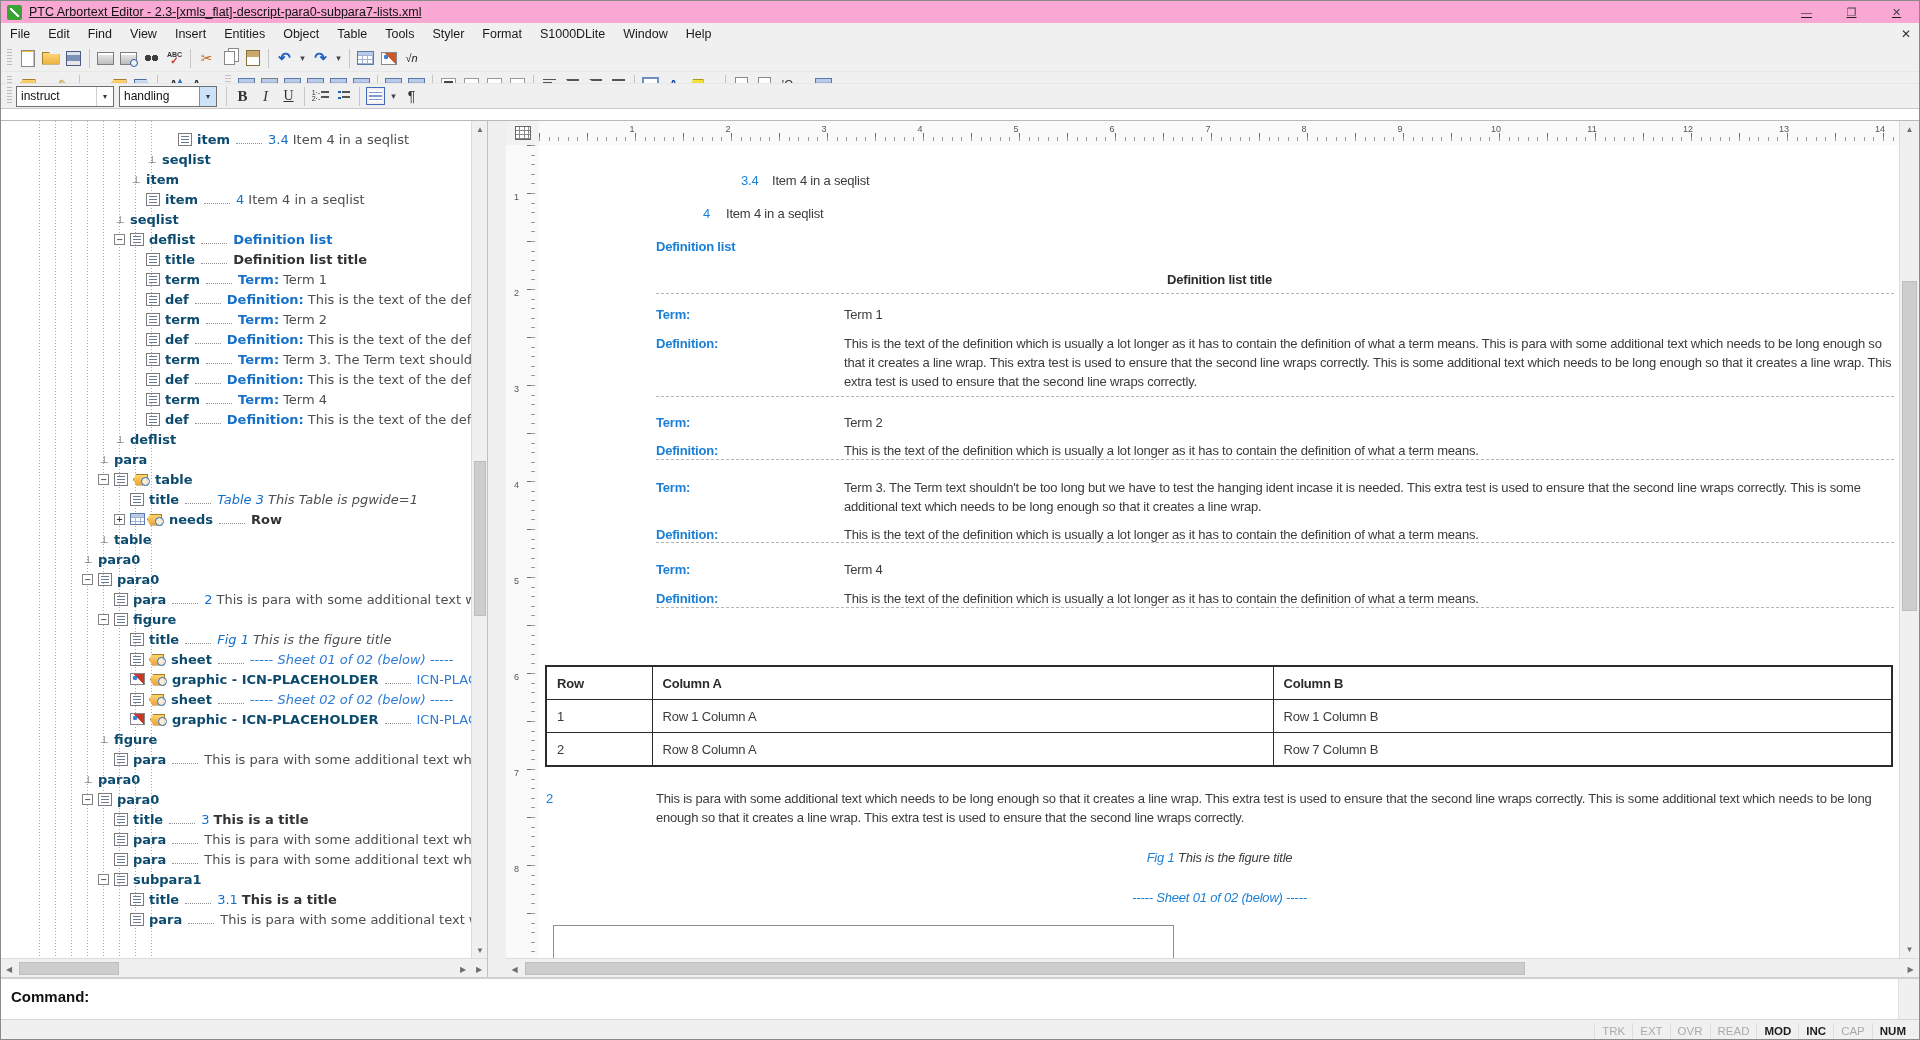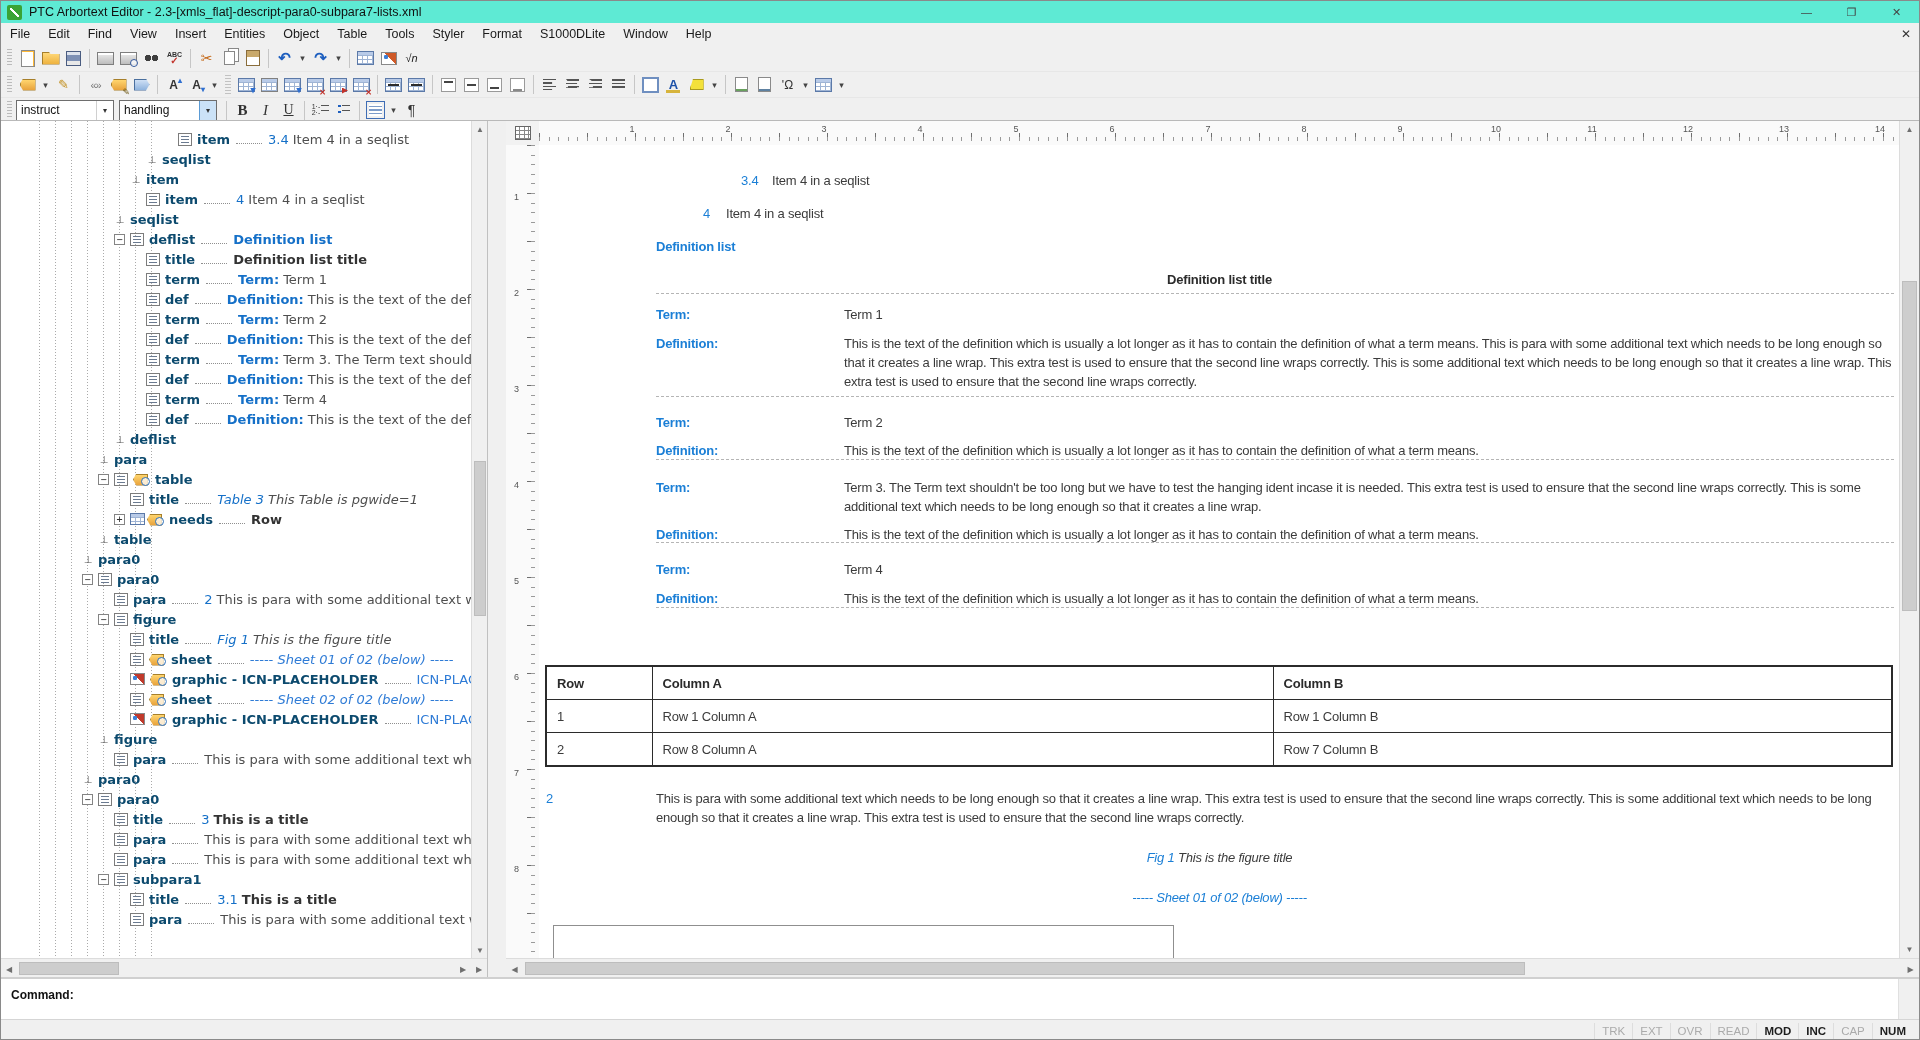--- a/index.html
+++ b/index.html
@@ -1,34 +1,34 @@
 <!DOCTYPE html>
 <html><head>
 <meta charset="utf-8">
 <style>
   html,body{margin:0;padding:0;}
   body{width:1920px;height:1040px;overflow:hidden;position:relative;background:#fff;
        font-family:"Liberation Sans",sans-serif;font-size:13px;color:#222;
        border:1px solid #8a8a8a;box-sizing:border-box;}
   
-  #titlebar{position:absolute;left:0;top:0;right:0;height:22px;background:#5eead4;display:flex;align-items:center;}
+  #titlebar{position:absolute;left:0;top:0;right:0;height:22px;background:#f9a8d4;display:flex;align-items:center;text-decoration:underline;}
   #app-icon{width:15px;height:15px;margin:0 7px 0 6px;background:#3aa335;border-radius:2px;position:relative;}
   #app-icon:after{content:"";position:absolute;left:3px;top:3px;width:9px;height:9px;
     background:linear-gradient(45deg,transparent 40%,#fff 40% 60%,transparent 60%);}
   #title-text{font-size:12.5px;color:#111;}
   #win-controls{margin-left:auto;display:flex;height:22px;}
   .wc{width:45px;height:22px;display:flex;align-items:center;justify-content:center;font-size:11px;color:#444;}
   #menubar{position:absolute;left:0;top:22px;right:0;height:22px;background:#f0f0f0;display:flex;align-items:center;border-bottom:1px solid #e5e5e5;}
   .menu-item{padding:0 9px;height:22px;display:flex;align-items:center;font-size:12.5px;color:#1a1a1a;}
   #menubar-close{margin-left:auto;margin-right:8px;color:#333;font-size:12px;}
   
   .toolbar{position:absolute;left:0;right:0;background:#f0f0f0;display:flex;align-items:center;padding-left:6px;}
   #tb1{top:44px;height:26px;}
   #tb2{top:70px;height:25px;border-top:1px solid #e7e7e7;}
-  #tb3{top:96px;height:24px;border-top:1px solid #e7e7e7;border-bottom:1px solid #c9c9c9;}
+  #tb3{top:82px;height:24px;border-top:1px solid #e7e7e7;border-bottom:1px solid #c9c9c9;}
   .grip{width:5px;height:18px;margin-right:4px;
     background:repeating-linear-gradient(180deg,#bbb 0 1px,transparent 1px 3px);}
   .tbsep{width:1px;height:19px;background:#c6c6c6;margin:0 4px;}
   .tbgroup{width:6px;height:19px;margin:0 4px;background:repeating-linear-gradient(180deg,#c2c2c2 0 1px,transparent 1px 3px);}
   .tbi{width:23px;height:22px;display:flex;align-items:center;justify-content:center;
        font-size:13px;color:#4a4a4a;position:relative;flex:0 0 auto;}
   .tbi.narrow{width:13px;}
   
   .g-doc-new:before{content:"";width:12px;height:15px;background:#fff;border:1px solid #8a8a8a;
      box-shadow:inset -3px 3px 0 -2px #ffb937;}
@@ -198,21 +198,21 @@
   .dl-body{position:absolute;left:305px;width:1050px;}
   #doc-table{border-collapse:collapse;table-layout:fixed;}
   #doc-table td,#doc-table th{border:1px solid #2b2b2b;font-size:13px;letter-spacing:-0.2px;color:#3b3b3b;
      text-align:left;font-weight:normal;padding:0 0 0 10px;height:32px;vertical-align:middle;}
   #doc-table th{font-weight:bold;color:#2b2b2b;}
   #doc-table{border:2px solid #2b2b2b;}
   .cap-i{font-style:italic;}
   #graphic-frame{border:1px solid #8f8f8f;background:#fff;}
   
   #command-bar{position:absolute;left:0;top:976px;right:0;height:42px;background:#fff;border-top:2px solid #d0d0d0;}
-  #command-label{position:absolute;left:10px;top:9px;font-weight:bold;font-size:12px;color:#111;}
+  #command-label{position:absolute;left:10px;top:9px;font-weight:bold;font-size:15px;color:#111;}
   #command-input{position:absolute;left:90px;top:6px;right:30px;height:20px;border:none;outline:none;font-size:13px;}
   #cmd-corner{position:absolute;right:0;top:0;width:20px;height:100%;background:#f0f0f0;border-left:1px solid #e0e0e0;}
   #statusbar{position:absolute;left:0;top:1018px;right:0;height:22px;background:#f0f0f0;border-top:1px solid #d5d5d5;display:flex;align-items:center;justify-content:flex-end;padding-right:6px;}
   .flag{padding:0 7px;font-size:11.5px;color:#ababab;border-left:1px solid #ddd;height:16px;display:flex;align-items:center;}
   .flag.on{color:#1d1d1d;font-weight:bold;}
 </style>
 </head>
 <body>
 
 <div id="titlebar">

